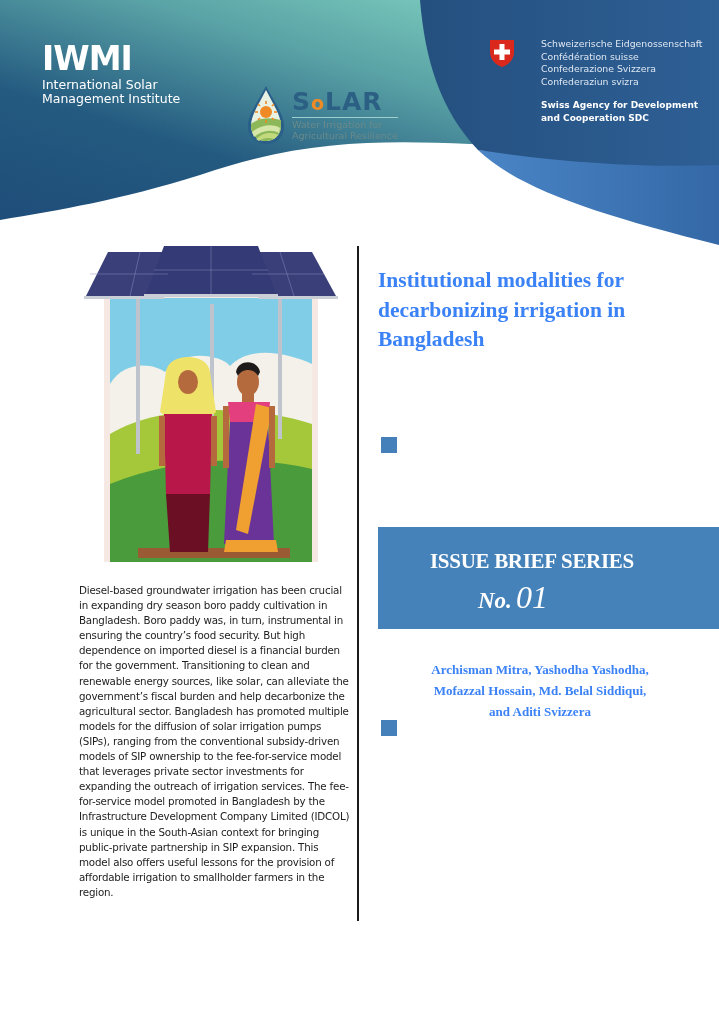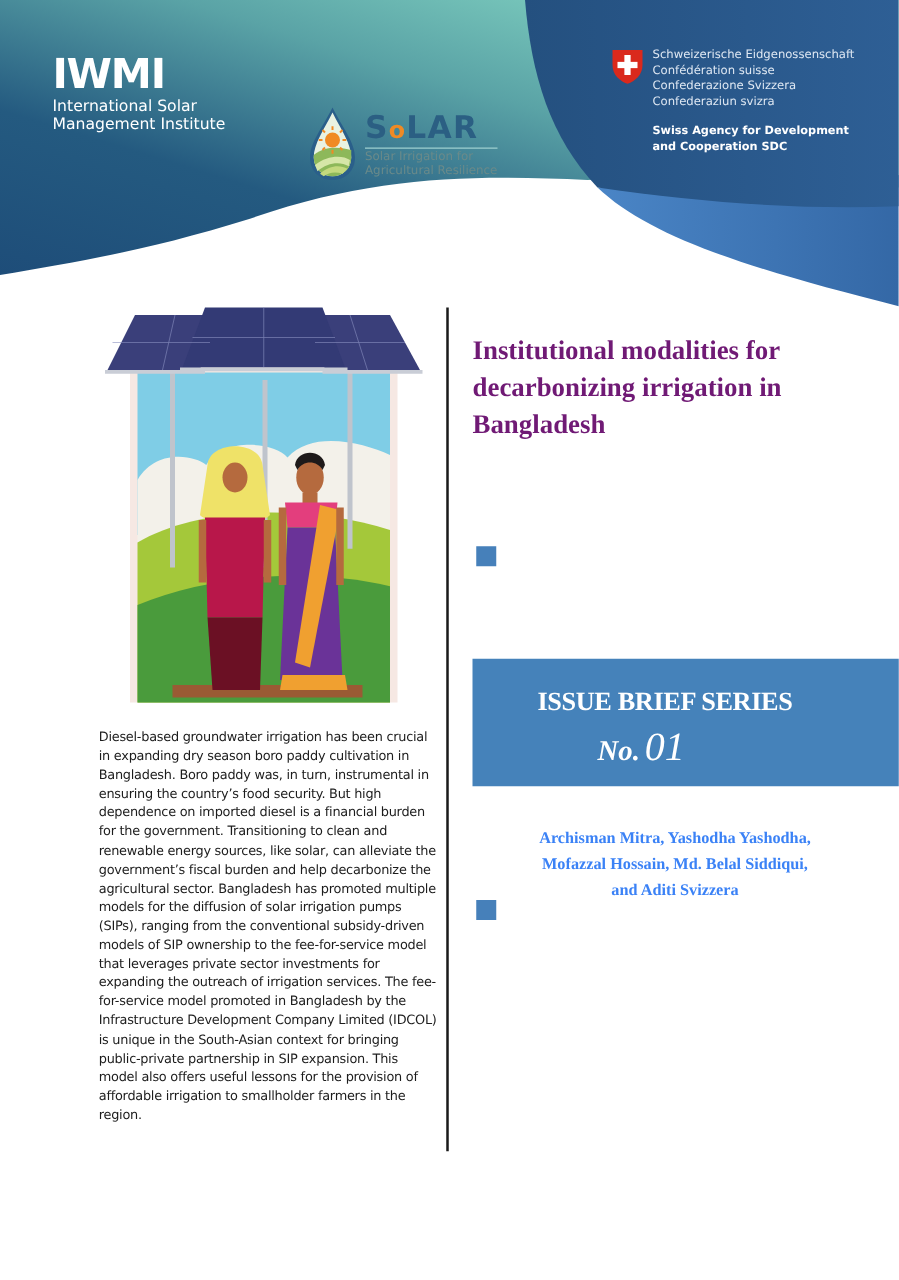--- a/index.html
+++ b/index.html
@@ -12,28 +12,28 @@
     .iwmi-mark { font-family: "DejaVu Sans", sans-serif; font-weight: bold; font-size: 33px; letter-spacing: -1px; line-height: 30px; }
     .iwmi-name { font-family: "DejaVu Sans", sans-serif; font-size: 12.5px; line-height: 14px; margin-top: 4px; }
 
     .solar-logo { position: absolute; left: 246px; top: 40px; display: flex; align-items: center; margin-top: 44px; }
     .solar-text { margin-left: 6px; }
     .solar-word { font-family: "DejaVu Sans", sans-serif; font-size: 25px; font-weight: bold; color: #2b5f83; letter-spacing: 1px; line-height: 26px; border-bottom: 1px solid #9dcfcf; padding-bottom: 1px; }
     .solar-word .o { color: #f08a24; font-size: 19px; }
     .solar-tag { font-family: "DejaVu Sans", sans-serif; font-size: 9.5px; line-height: 11px; color: #6a8a8a; margin-top: 1px; }
 
     .sdc-logo { position: absolute; left: 489px; top: 38px; display: flex; }
-    .sdc-lines { margin-left: 7px; color: #dfe8f3; font-family: "DejaVu Sans", sans-serif; font-size: 9.3px; line-height: 12.6px; }
+    .sdc-lines { margin-left: 26px; color: #dfe8f3; font-family: "DejaVu Sans", sans-serif; font-size: 9.3px; line-height: 12.6px; }
     .sdc-agency { margin-top: 11px; font-weight: bold; color: #ffffff; font-size: 9px; line-height: 12.6px; }
 
     .divider { position: absolute; left: 357px; top: 246px; width: 2px; height: 675px; background: #1a1a1a; }
 
     .illustration { position: absolute; left: 80px; top: 244px; width: 260px; height: 320px; }
 
-    .title { position: absolute; left: 378px; top: 266px; width: 320px; color: #701a75; font-family: "Liberation Serif", serif; font-weight: bold; font-size: 21.5px; line-height: 29.5px; }
+    .title { position: absolute; left: 378px; top: 266px; width: 320px; color: #3b82f6; font-family: "Liberation Serif", serif; font-weight: bold; font-size: 21.5px; line-height: 29.5px; }
 
     .bullet-sq { position: absolute; width: 16px; height: 16px; background: #4680ba; }
     .sq1 { left: 381px; top: 437px; }
     .sq2 { left: 381px; top: 720px; }
 
     .series-box { position: absolute; left: 378px; top: 527px; width: 366px; height: 102px; background: #4582ba; color: #ffffff; font-family: "Liberation Serif", serif; font-weight: bold; }
     .series-label { position: absolute; left: 52px; top: 22px; font-size: 21px; letter-spacing: -0.3px; }
     .series-no { position: absolute; left: 100px; top: 52px; font-size: 23px; font-style: italic; }
     .series-no .num { font-size: 32px; margin-left: 4px; font-weight: normal; }
 
@@ -89,21 +89,21 @@
         <line x1="28" y1="28" x2="31" y2="28"></line>
       <line x1="12" y1="20" x2="14" y2="22"></line>
         <line x1="26" y1="34" x2="28" y2="36"></line>
       <line x1="28" y1="20" x2="26" y2="22"></line>
         <line x1="12" y1="36" x2="14" y2="34"></line>
     </g>
   </svg>
   <div class="solar-text">
     <div class="solar-word"><span>S</span><span class="o">o</span><span>LAR</span></div>
     <div class="solar-tag">
-      <div>Solar Irrigation for</div>
+      <div>Water Irrigation for</div>
       <div>Agricultural Resilience</div>
     </div>
   </div>
 </div>
 
 <div class="sdc-logo">
   <svg width="26" height="30" viewBox="0 0 26 30">
     <path d="M1 2 H25 V14 C25 22 19 27 13 29 C7 27 1 22 1 14 Z" fill="#da291c"></path>
     <rect x="10.5" y="6" width="5" height="16" fill="#ffffff"></rect>
     <rect x="5" y="11.5" width="16" height="5" fill="#ffffff"></rect>

